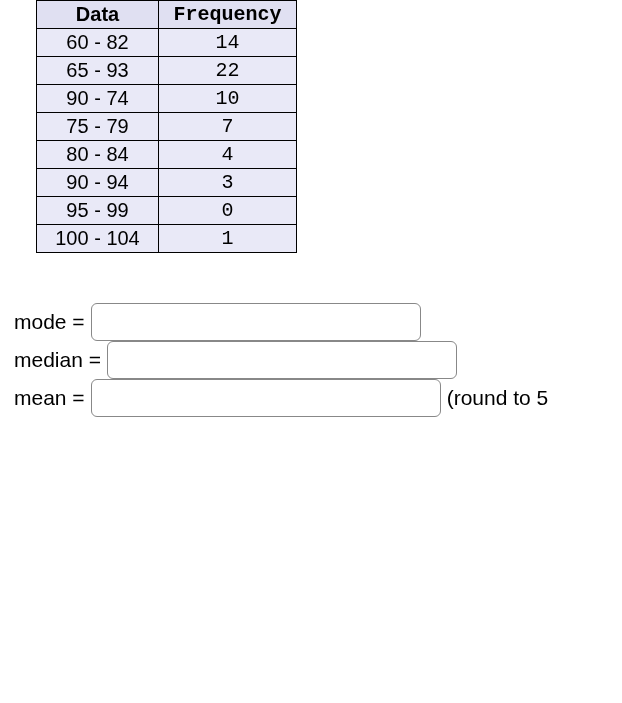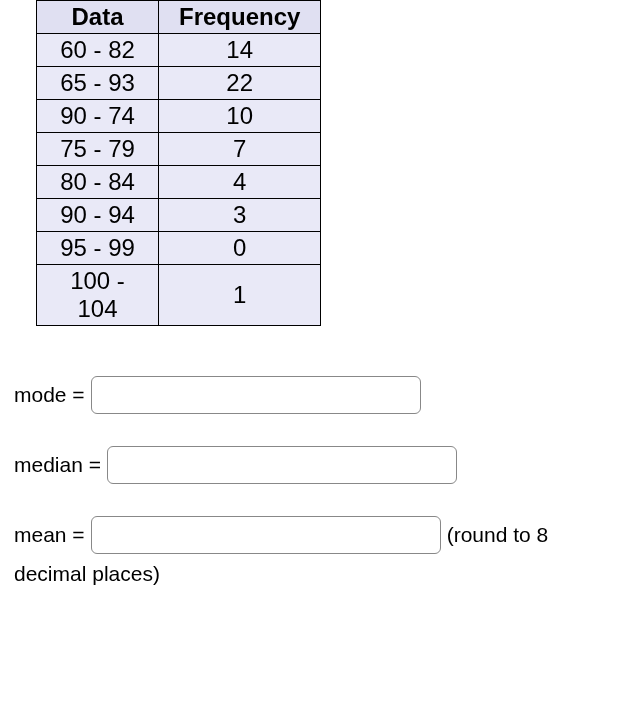--- a/index.html
+++ b/index.html
@@ -15,44 +15,44 @@
     .container {
       padding: 0 10px 20px 10px;
     }
     table {
       border-collapse: collapse;
       margin-left: 26px;
       margin-top: 0;
     }
     th, td {
       border: 1.5px solid #000;
-      padding: 2px 20px;
+      padding: 2px 12px;
       text-align: center;
-      font-size: 24px;
+      font-size: 20px;
       background: #e9e9f7;
     }
     th {
       font-weight: bold;
       background: #e0e0f2;
     }
     th:first-child, td:first-child {
       width: 122px;
     }
     th:last-child, td:last-child {
       width: 138px;
+      font-family: Liberation Mono, monospace;
     }
     .form-area {
       margin-top: 50px;
       padding-left: 4px;
     }
     .row {
       display: flex;
       align-items: center;
       flex-wrap: wrap;
-      margin-bottom: 32px;
       font-size: 21px;
     }
     .row:last-child { margin-bottom: 0; }
     .row label {
       white-space: nowrap;
       margin-right: 6px;
     }
     .row input[type="text"] {
       height: 38px;
       border: 1px solid #888;
@@ -127,17 +127,16 @@
     </div>
 
     <div class="row">
       <label>median = </label>
       <input type="text" class="median-input" value="" style="">
     </div>
 
     <div class="row">
       <label>mean = </label>
       <input type="text" class="mean-input" value="" style="">
-      <span class="suffix-text">(round to 8</span>
-      <span class="wrap-line">decimal places)</span>
+      <span class="suffix-text">(round to 5</span>
     </div>
   </div>
 </div>
 
 </body></html>

